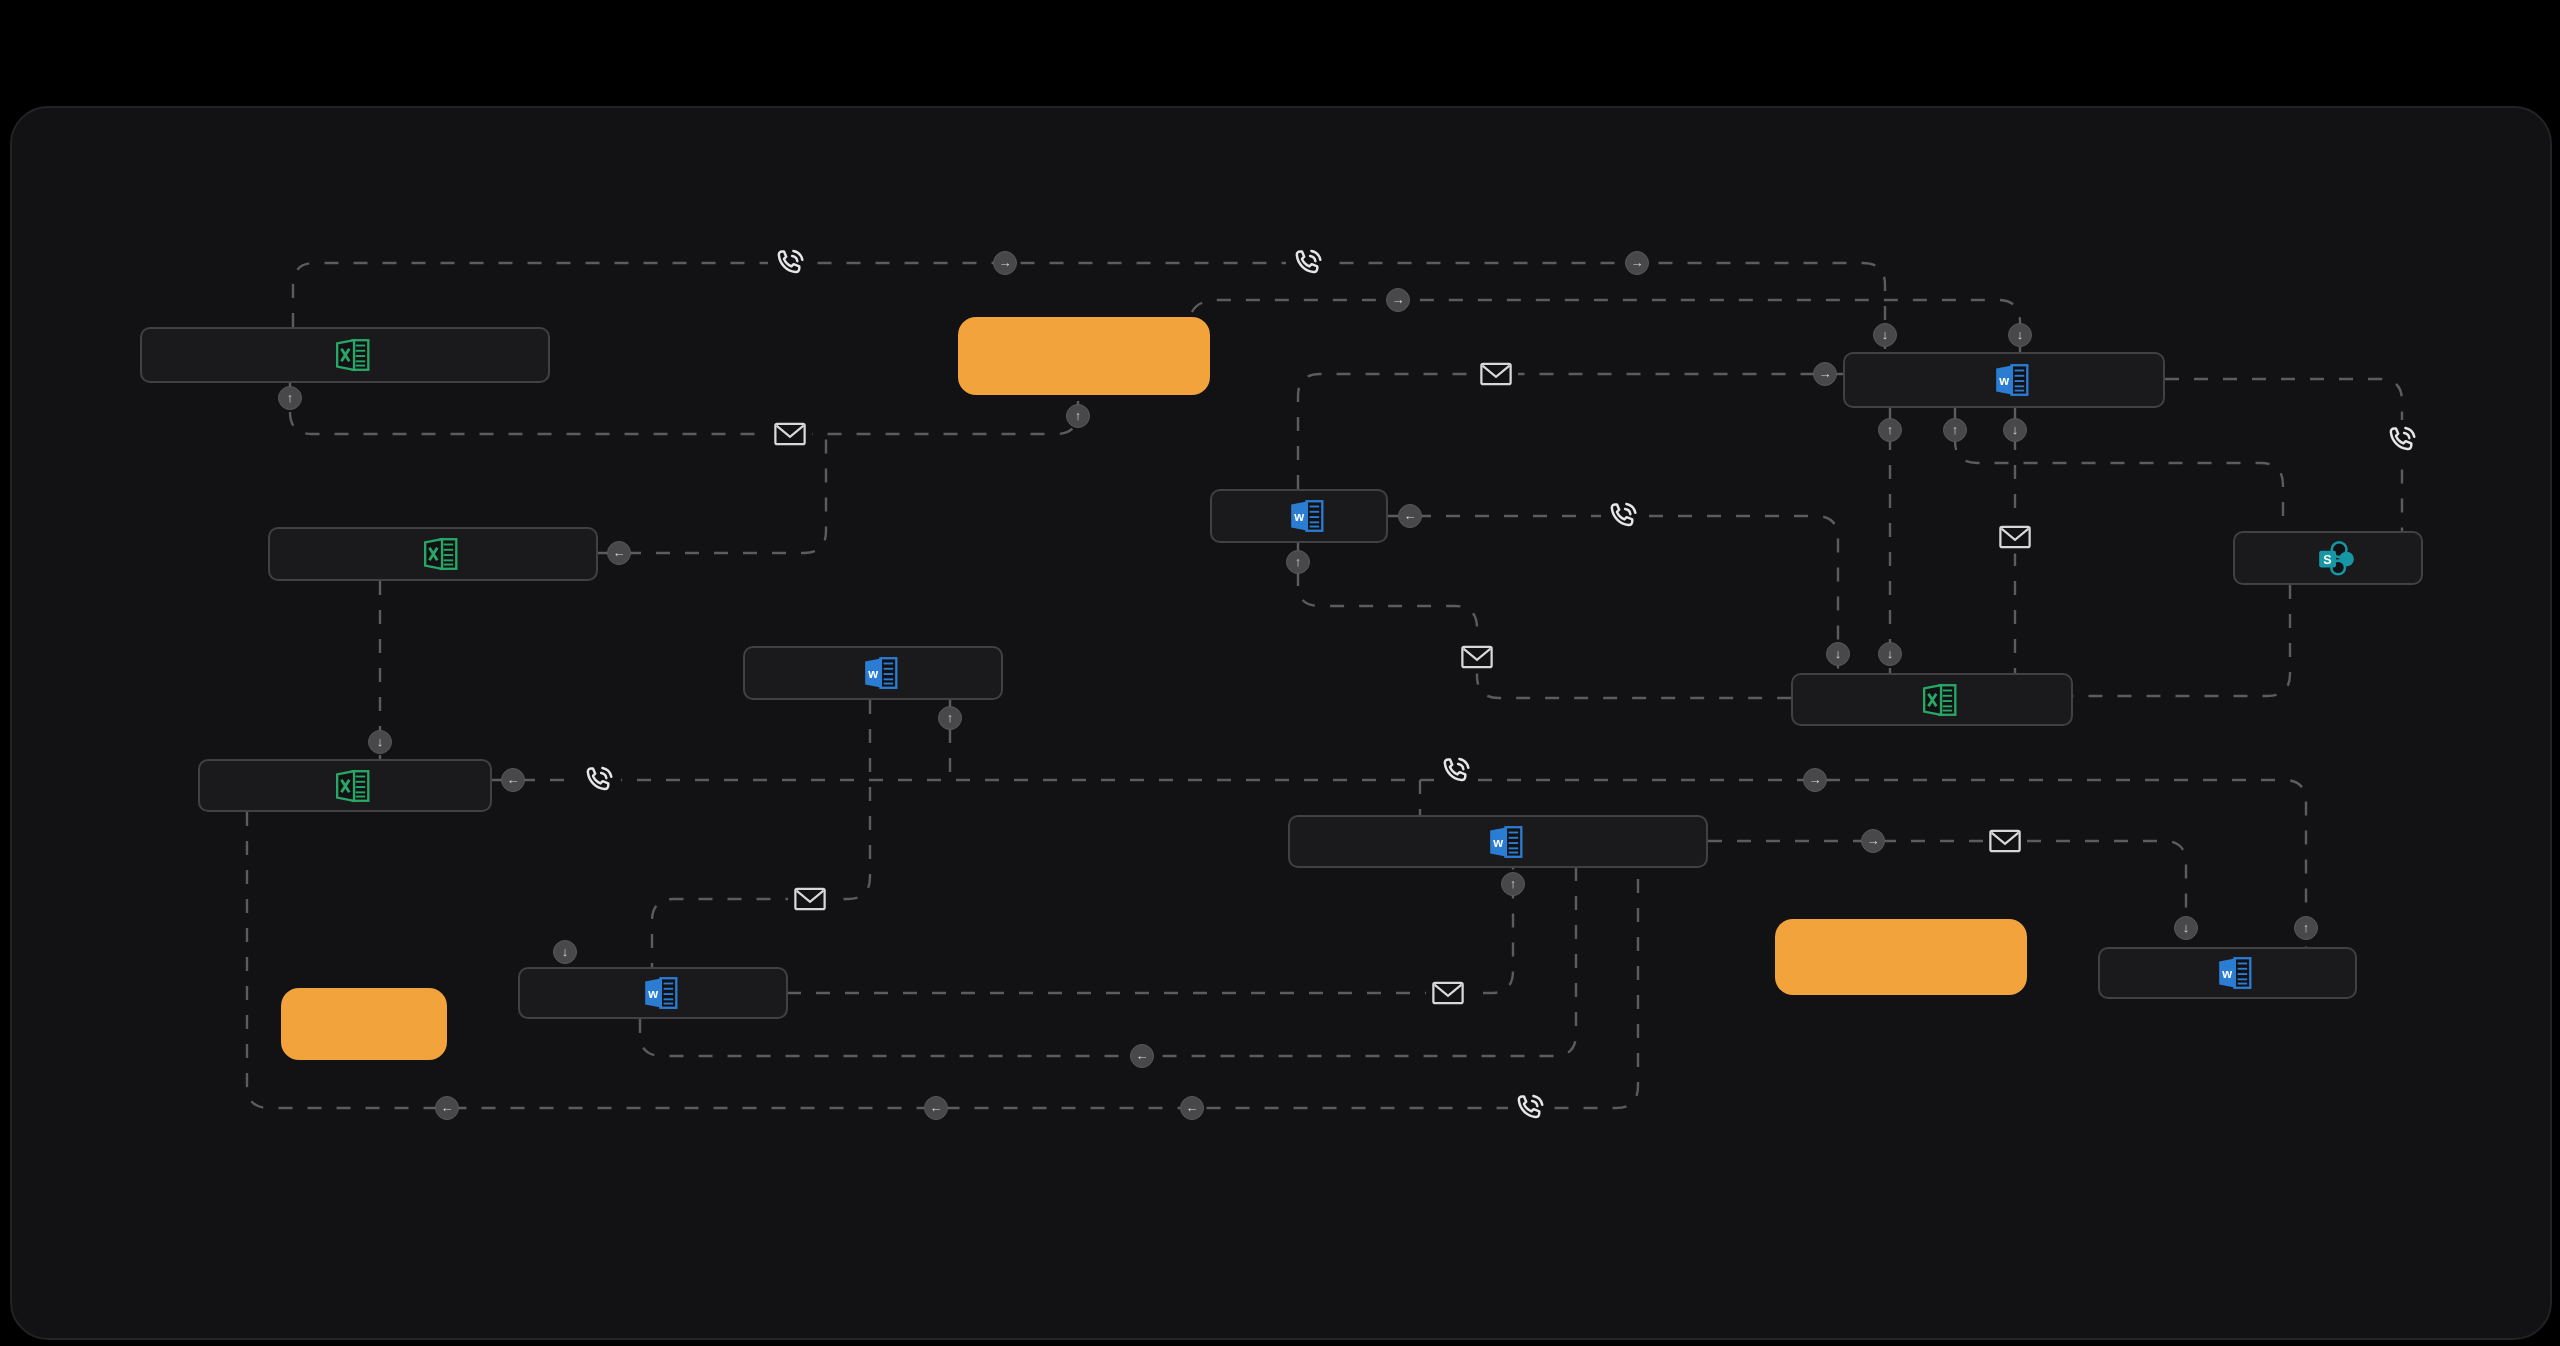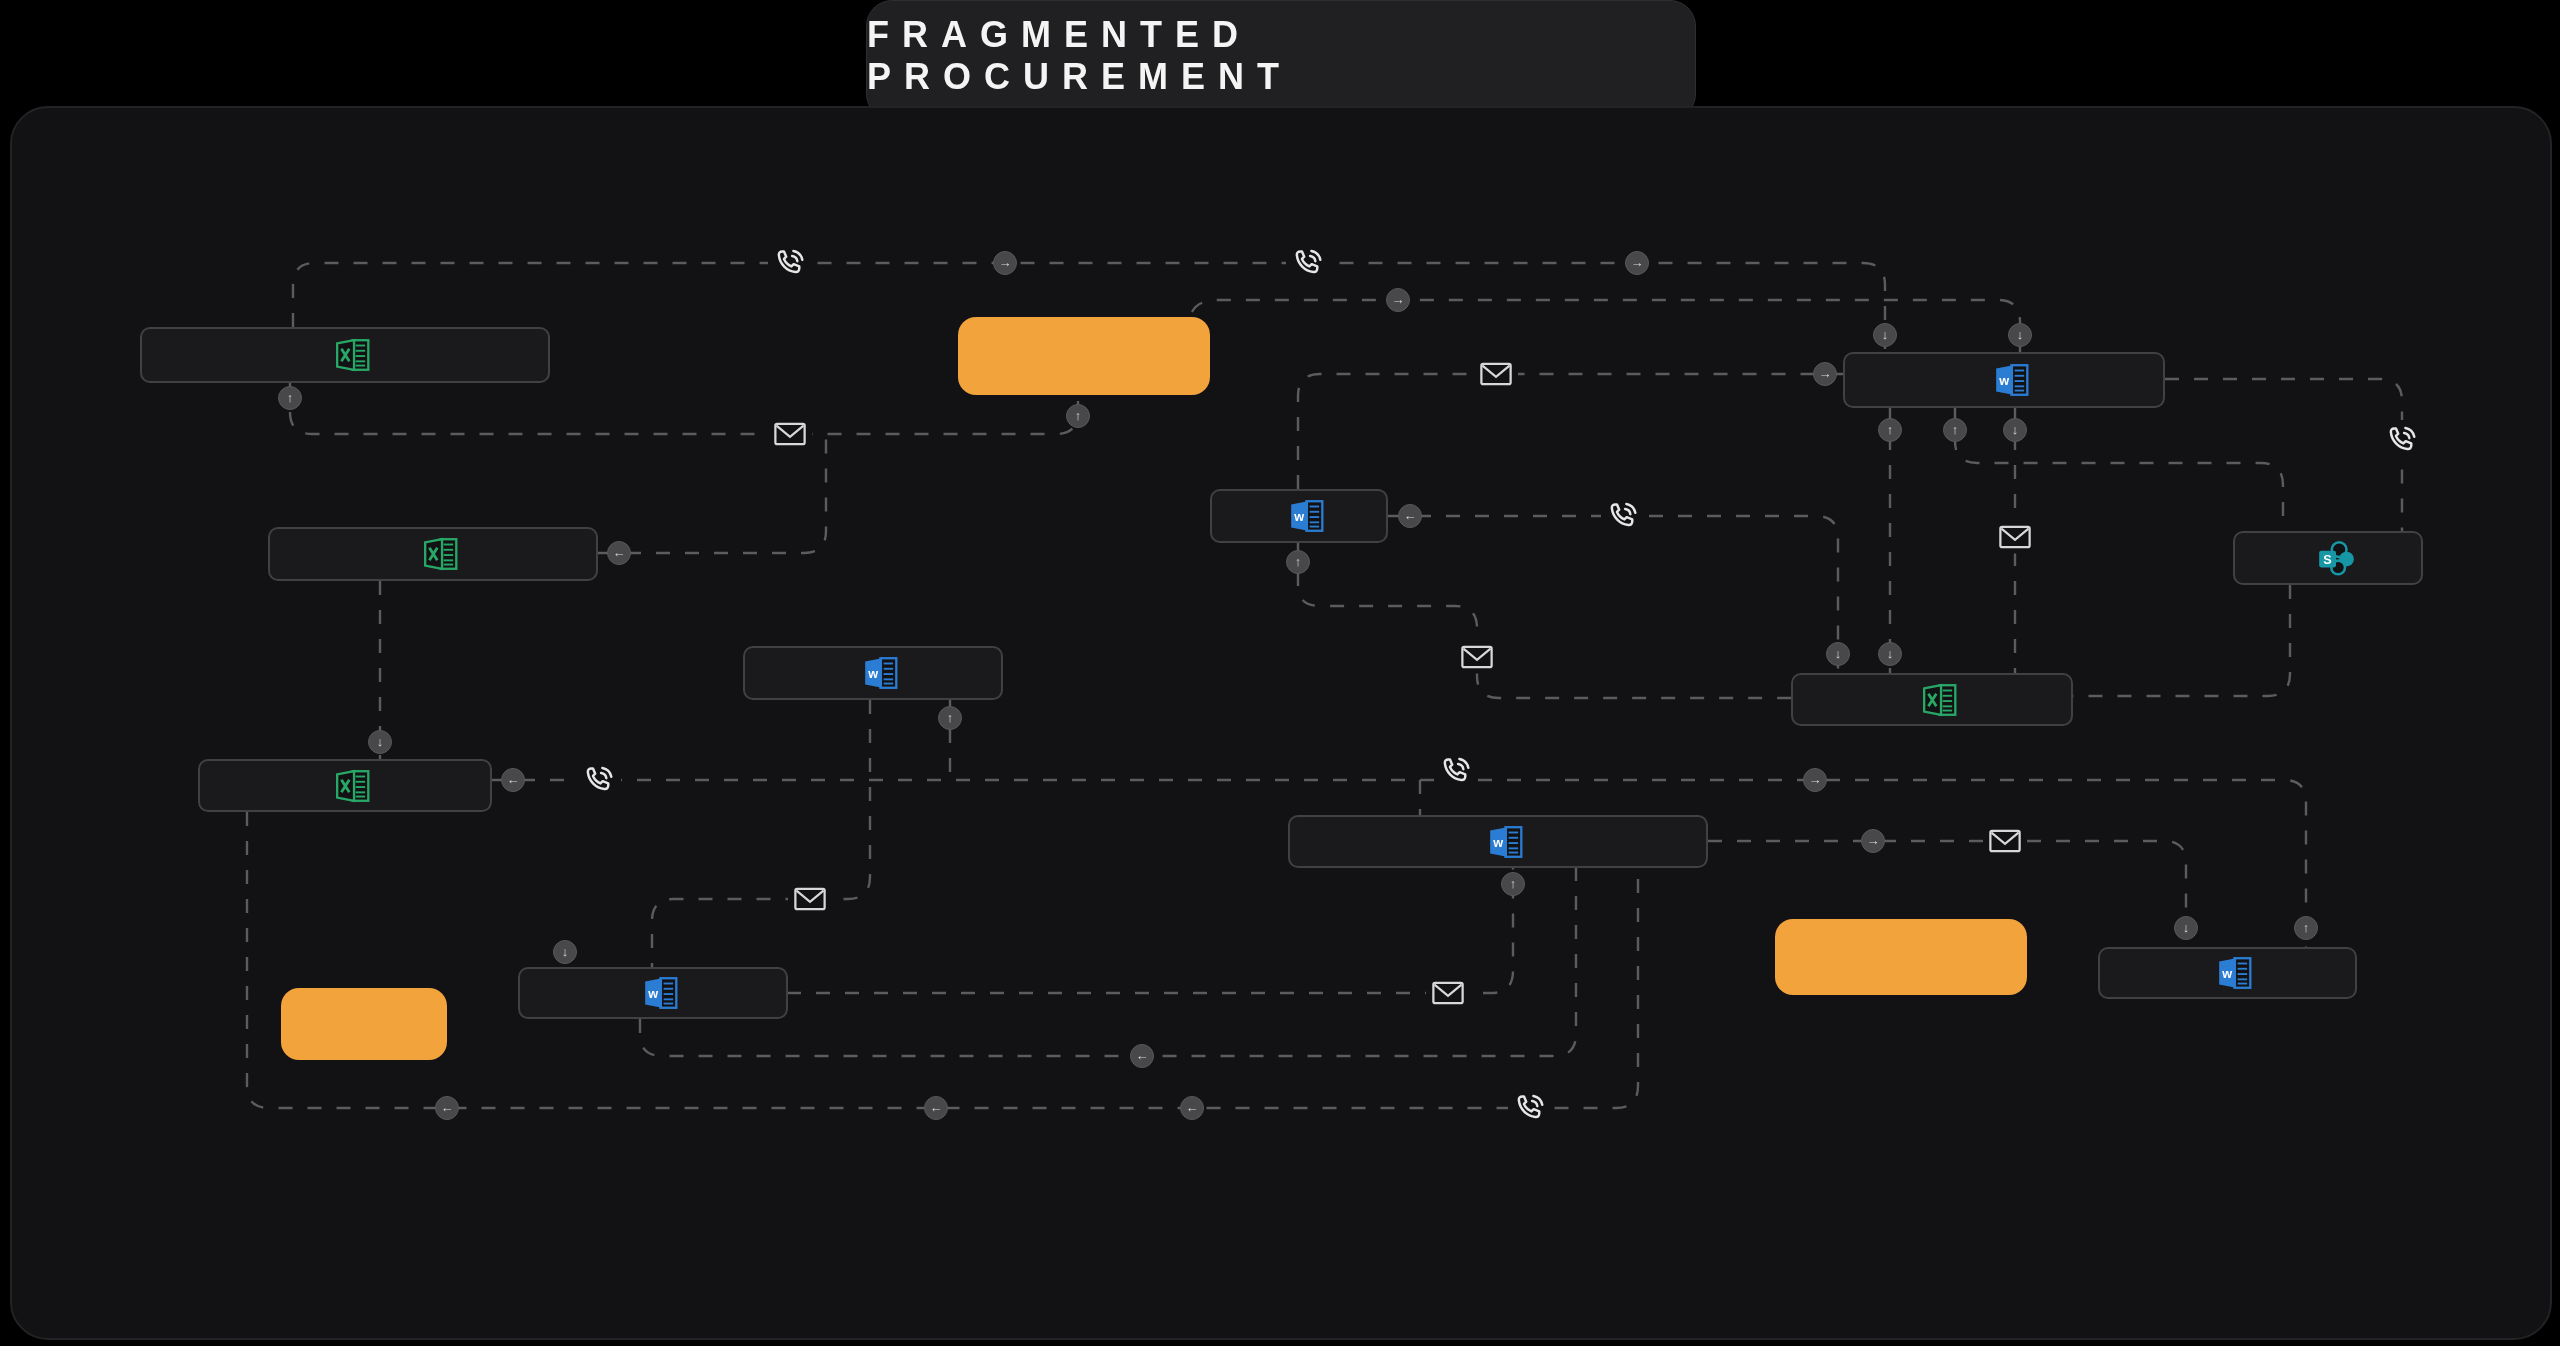--- a/index.html
+++ b/index.html
@@ -21,23 +21,20 @@
     border:1px solid #58585b;color:#d9d9d9;font-size:13px;line-height:21px;text-align:center;
     transform:translate(-50%,-50%);z-index:5;}
   .wicon{position:absolute;transform:translate(-50%,-50%);background:#121214;
     padding:3px 5px;z-index:5;display:flex;align-items:center;justify-content:center;}
   .nicon{display:flex;align-items:center;}
 </style>
 </head>
 <body>
 
 <div id="stage">
-  <div id="title-card">
-    <span class="t">FRAGMENTED PROCUREMENT</span>
-  </div>
   <div id="canvas"></div>
   <svg id="wires" viewBox="0 0 2560 1346" xmlns="http://www.w3.org/2000/svg">
       <path d="M 293 327 V 285 Q 293 263 315 263 H 1863 Q 1885 263 1885 285 V 352" fill="none" stroke="#5c5c5c" stroke-width="2.4" stroke-dasharray="14 15"></path>
       <path d="M 1192 312 Q 1198 300 1218 300 H 1998 Q 2020 300 2020 322 V 352" fill="none" stroke="#5c5c5c" stroke-width="2.4" stroke-dasharray="14 15"></path>
       <path d="M 1298 489 V 396 Q 1298 374 1320 374 H 1843" fill="none" stroke="#5c5c5c" stroke-width="2.4" stroke-dasharray="14 15"></path>
       <path d="M 1298 543 V 586 Q 1298 606 1320 606 H 1455 Q 1477 606 1477 628 V 676 Q 1477 698 1499 698 H 1791" fill="none" stroke="#5c5c5c" stroke-width="2.4" stroke-dasharray="14 15"></path>
       <path d="M 2290 585 V 674 Q 2290 696 2268 696 H 2073" fill="none" stroke="#5c5c5c" stroke-width="2.4" stroke-dasharray="14 15"></path>
       <path d="M 1890 407 V 673" fill="none" stroke="#5c5c5c" stroke-width="2.4" stroke-dasharray="14 15"></path>
       <path d="M 1955 407 V 441 Q 1955 463 1977 463 H 2261 Q 2283 463 2283 485 V 531" fill="none" stroke="#5c5c5c" stroke-width="2.4" stroke-dasharray="14 15"></path>
       <path d="M 2015 407 V 673" fill="none" stroke="#5c5c5c" stroke-width="2.4" stroke-dasharray="14 15"></path>

